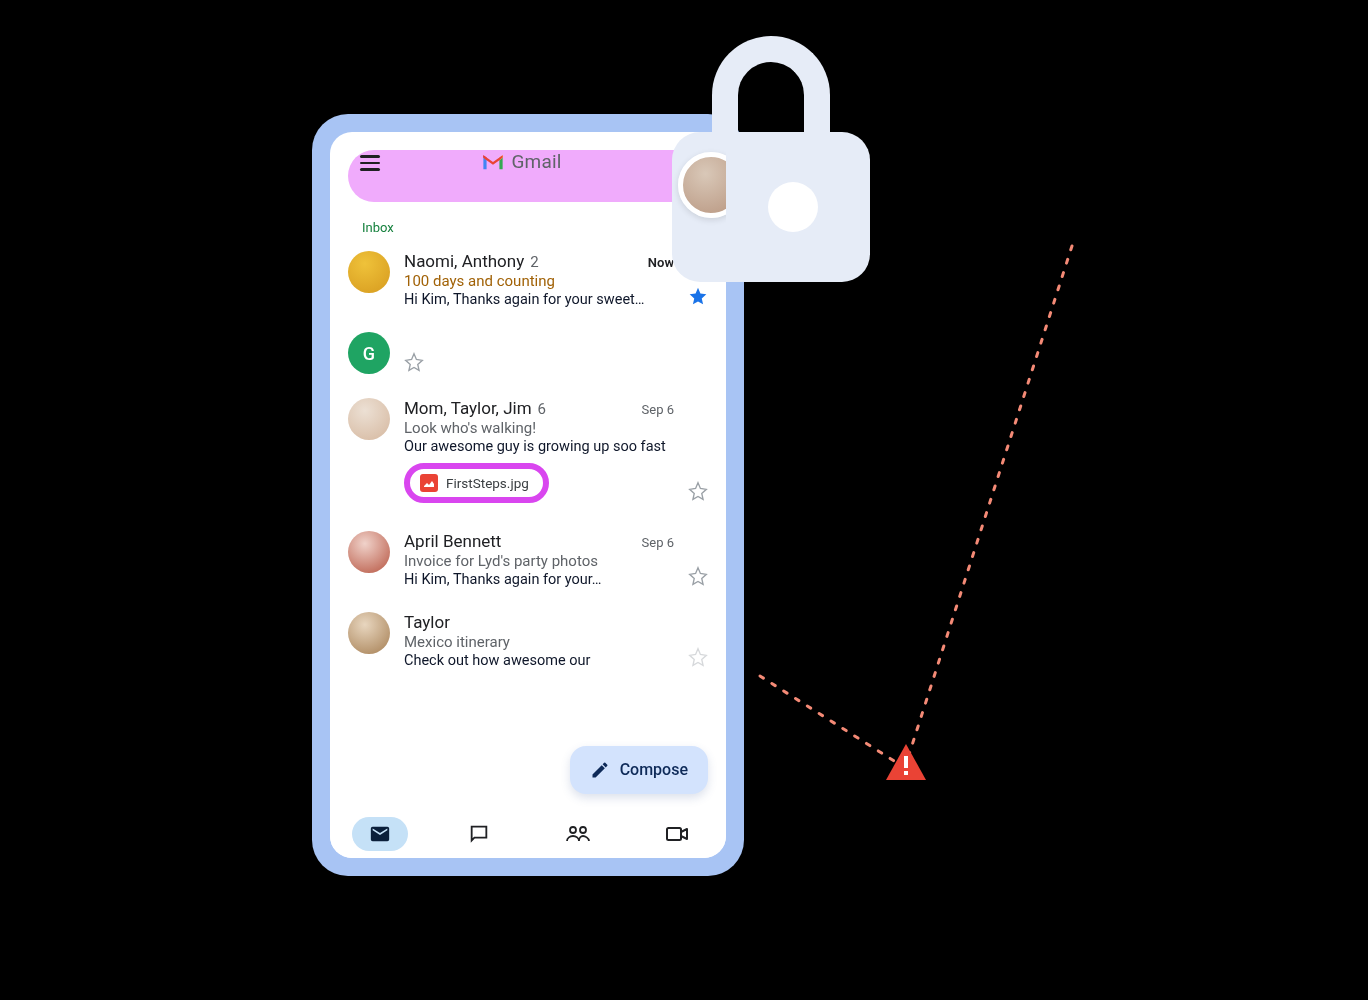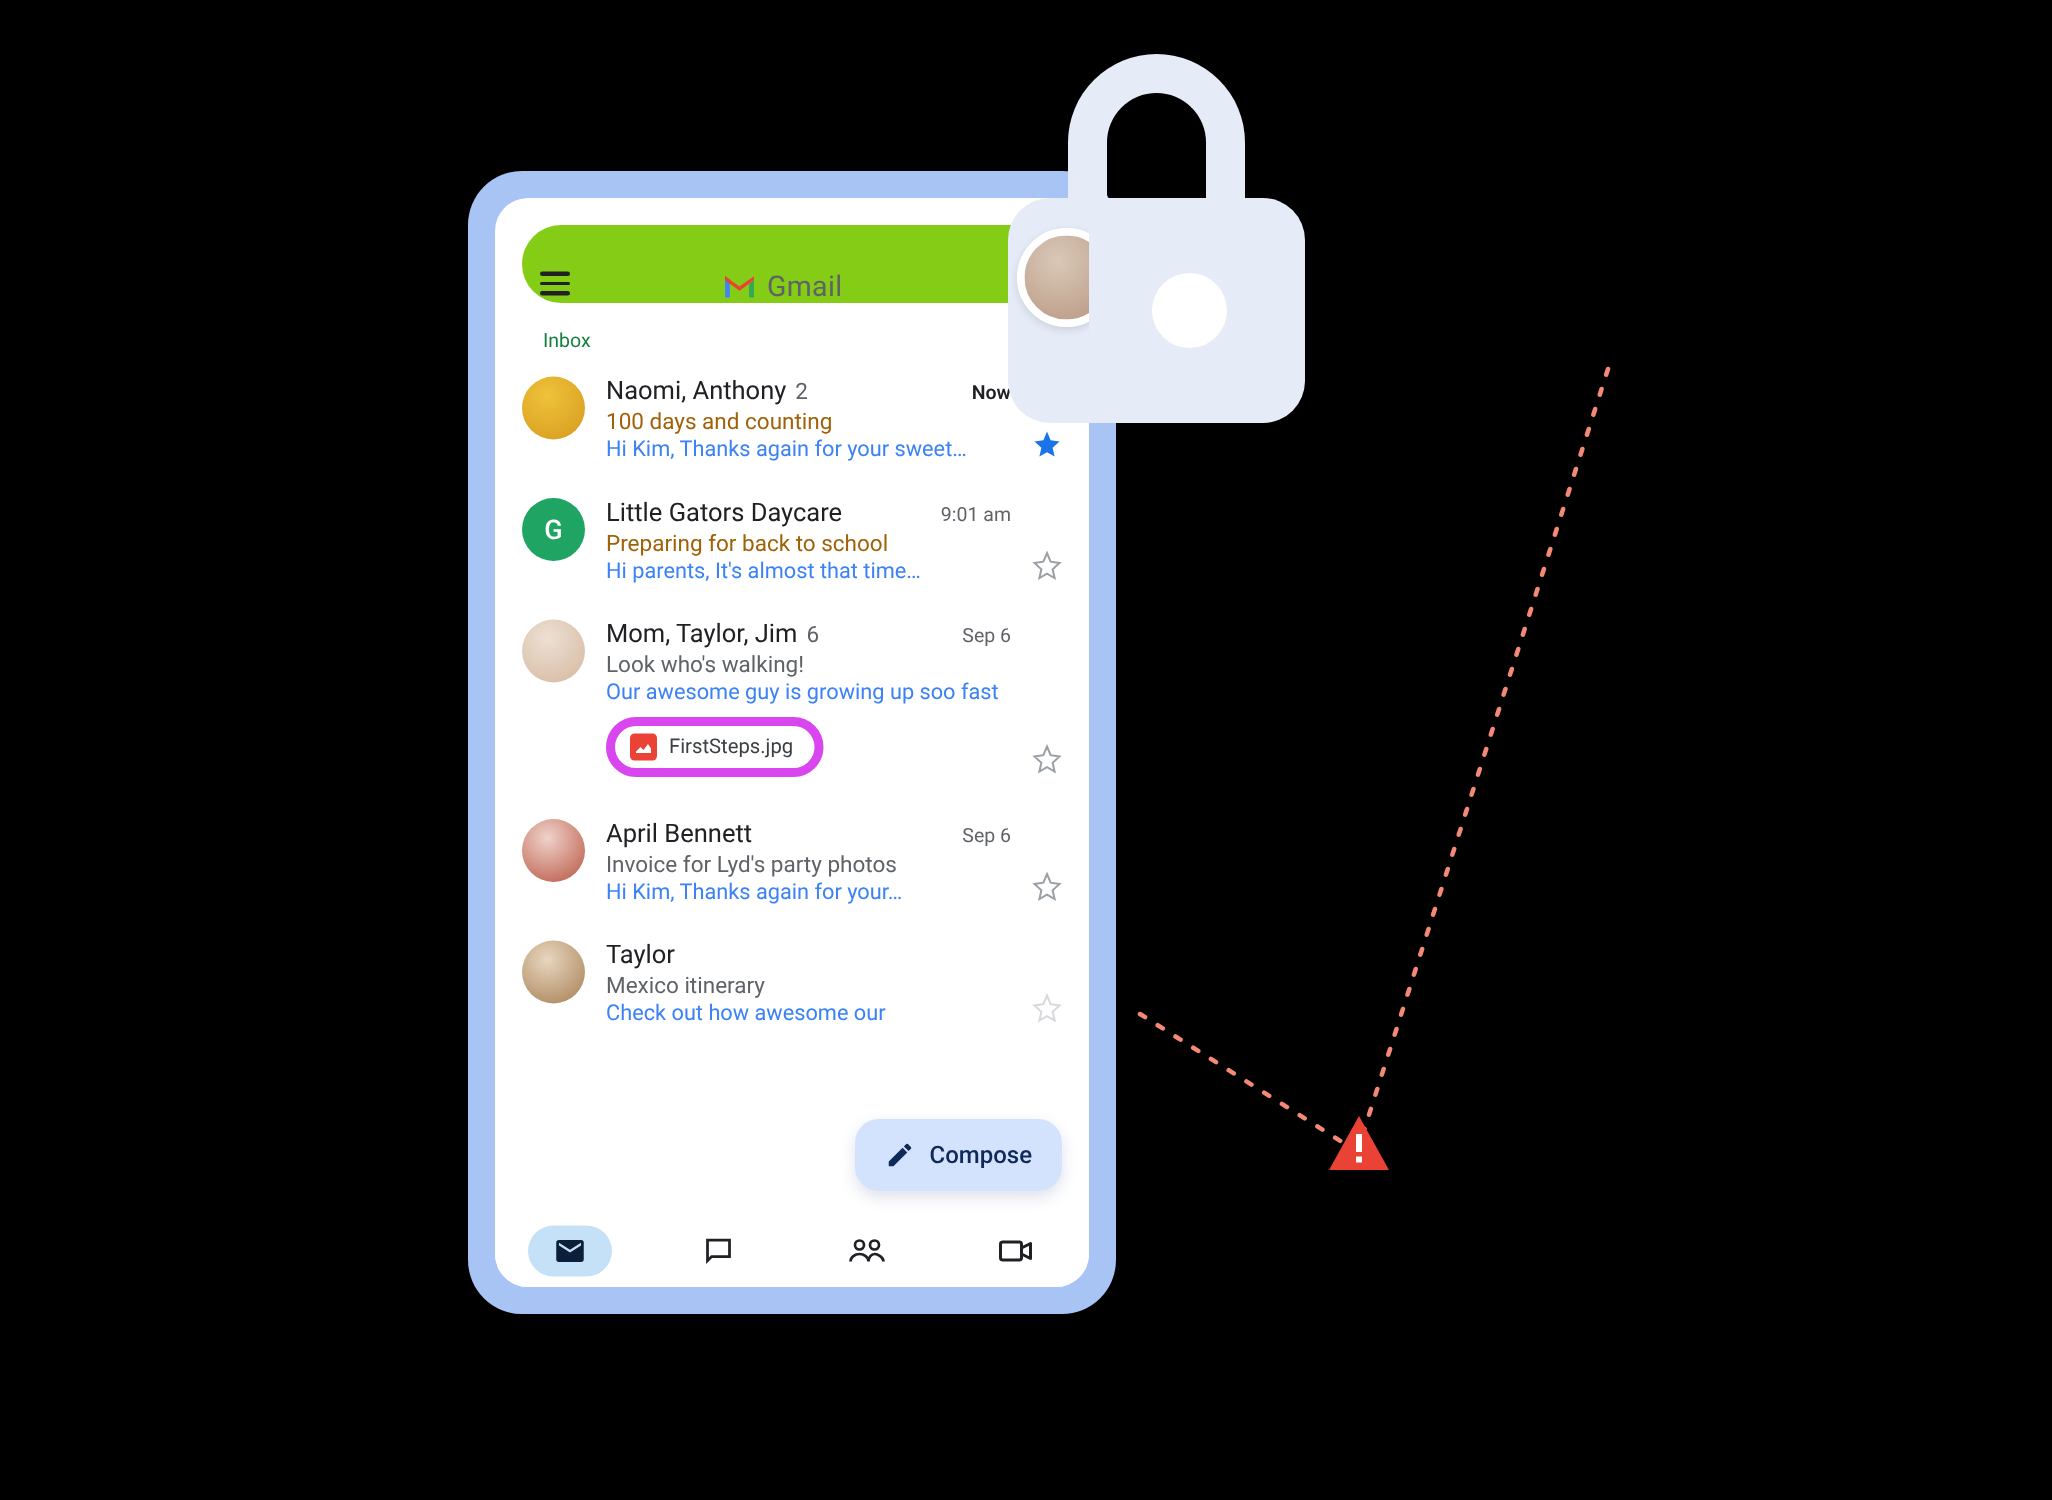--- a/index.html
+++ b/index.html
@@ -23,26 +23,26 @@
   width: 396px;
   height: 726px;
   background: #fff;
   border-radius: 22px;
   overflow: hidden;
   display: flex;
   flex-direction: column;
 }
 
 .topbar {
-  background: #84cc16;
+  background: #f0abfc;
   border-radius: 999px;
   margin: 18px 18px 12px 18px;
   height: 52px;
   display: flex;
-  align-items: flex-end;
+  align-items: flex-start;
   padding: 0 12px;
   gap: 27px;
 }
 
 .hamburger { width: 26px; height: 26px; cursor: pointer; display: flex; flex-direction: column; justify-content: center; gap: 4px; }
 .hamburger span { display: block; height: 2.5px; background: #202124; border-radius: 2px; width: 20px; }
 
 .logo-wrap { display: flex; align-items: center; gap: 7px; margin-left: auto; margin-right: auto; position: relative; left: -6px; }
 .gmail-mark { width: 22px; height: 18px; position: relative; }
 .gmail-title { font-size: 19px; color: #5f6368; font-weight: 400; letter-spacing: 0.2px; }
@@ -83,21 +83,21 @@
 
 .msg-body { flex: 1; min-width: 0; }
 .msg-top { display: flex; align-items: baseline; gap: 6px; }
 .msg-sender { font-size: 17px; color: #202124; }
 .msg-sender.bold { font-weight: 400; }
 .msg-count { font-size: 15px; color: #5f6368; }
 .msg-time { margin-left: auto; font-size: 13px; color: #5f6368; white-space: nowrap; }
 .msg-time.bold { color: #202124; font-weight: 600; padding-left: 11px; }
 .msg-subject { font-size: 15px; color: #3c4043; margin-top: 1px; white-space: nowrap; overflow: hidden; text-overflow: ellipsis; }
 .msg-subject.bold { font-weight: 400; color: #a16207; }
-.msg-preview { font-size: 14.5px; color: #3b82f6; margin-top: 1px; white-space: nowrap; overflow: hidden; text-overflow: ellipsis; }
+.msg-preview { font-size: 14.5px; color: #0f172a; margin-top: 1px; white-space: nowrap; overflow: hidden; text-overflow: ellipsis; }
 .msg-star { width: 20px; height: 20px; align-self: flex-end; margin-bottom: 2px; cursor: pointer; flex-shrink: 0; }
 
 .attach-chip {
   display: inline-flex; align-items: center; gap: 8px;
   border: 6px solid #d946ef; border-radius: 999px;
   padding: 5px 14px 5px 10px; margin-top: 8px;
   font-size: 13.5px; color: #3c4043;
 }
 .attach-icon { width: 18px; height: 18px; background: #ea4335; border-radius: 3px; display: flex; align-items: center; justify-content: center; }
 
@@ -225,28 +225,20 @@
           <div class="msg-subject bold">100 days and counting</div>
           <div class="msg-preview">Hi Kim, Thanks again for your sweet…</div>
         </div>
         <svg class="msg-star" viewBox="0 0 24 24">
           <path d="M12 2l2.9 6.9L22 10l-5.5 5 1.6 7L12 18.5 5.9 22l1.6-7L2 10l7.1-1.1L12 2z" fill="#1a73e8"></path>
         </svg>
       </div>
 
       <div class="msg">
         <div class="msg-avatar av-1">G</div>
-        <div class="msg-body">
-          <div class="msg-top">
-            <span class="msg-sender bold">Little Gators Daycare</span>
-            <span class="msg-time">9:01 am</span>
-          </div>
-          <div class="msg-subject bold">Preparing for back to school</div>
-          <div class="msg-preview">Hi parents, It's almost that time…</div>
-        </div>
         <svg class="msg-star" viewBox="0 0 24 24">
           <path d="M12 2l2.9 6.9L22 10l-5.5 5 1.6 7L12 18.5 5.9 22l1.6-7L2 10l7.1-1.1L12 2z" fill="none" stroke="#9aa0a6" stroke-width="1.6"></path>
         </svg>
       </div>
 
       <div class="msg" style="padding-bottom:16px">
         <div class="msg-avatar av-2"></div>
         <div class="msg-body">
           <div class="msg-top">
             <span class="msg-sender">Mom, Taylor, Jim</span>

